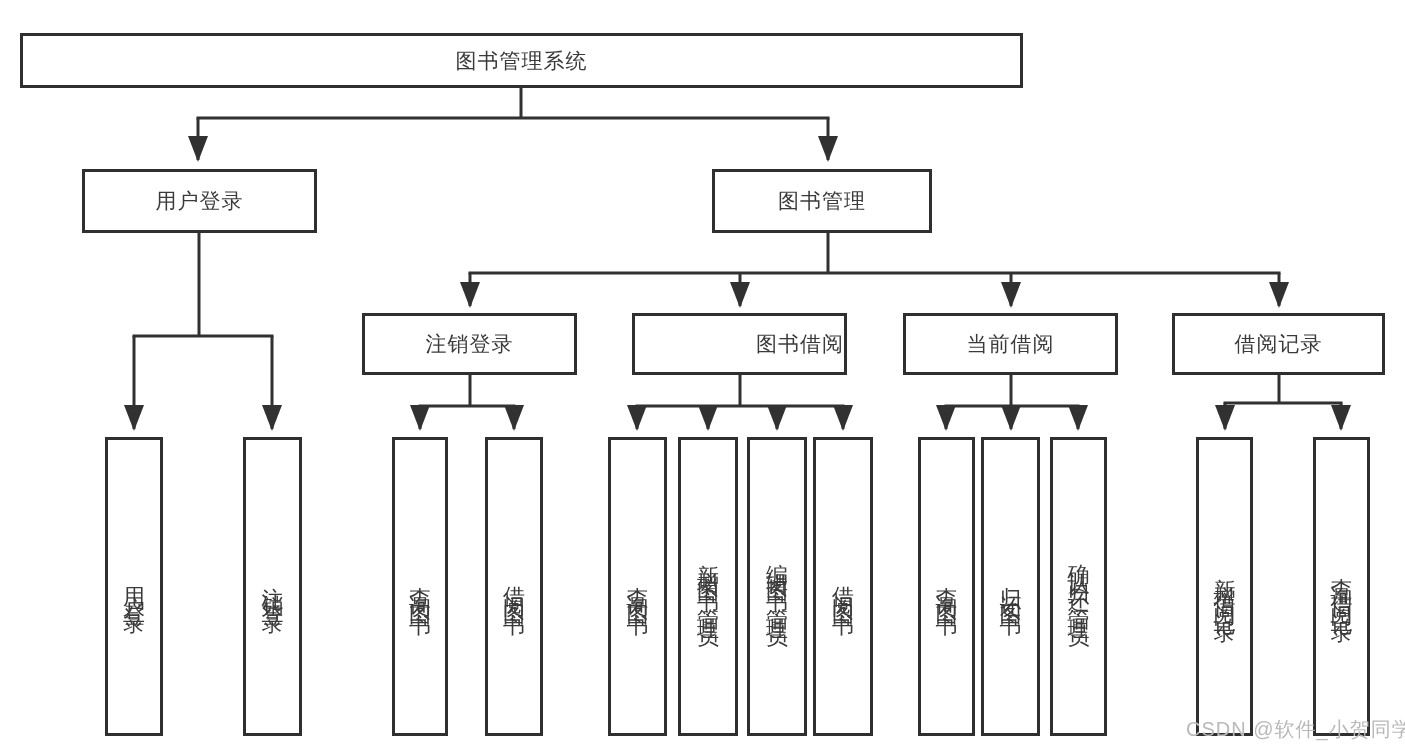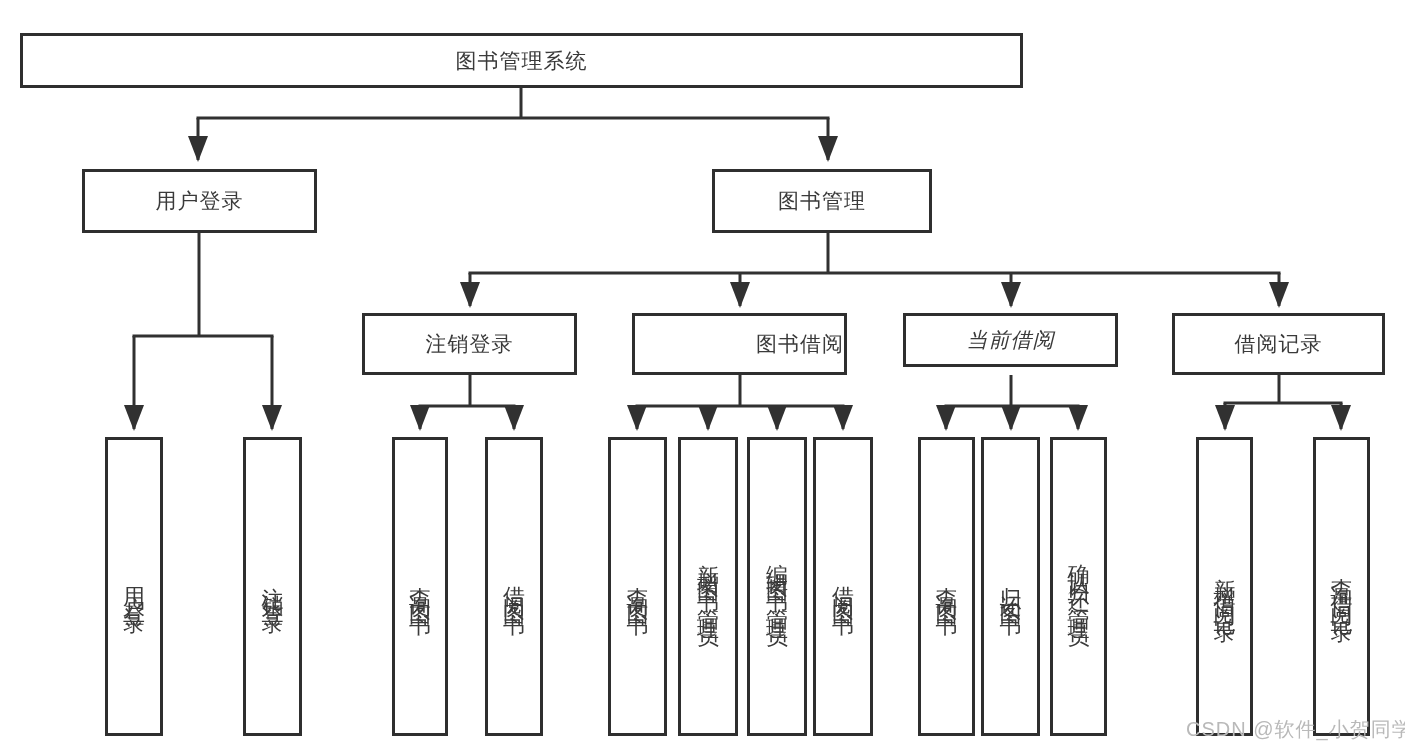--- a/index.html
+++ b/index.html
@@ -31,21 +31,21 @@
     white-space:nowrap;
   }
   
   .n-root          { left:20px;  top:13px;  width:1003px; height:55px;margin-top:20px; }
   
   .n-login         { left:82px;  top:169px; width:235px; height:64px; }
   .n-mgmt          { left:712px; top:169px; width:220px; height:64px; }
   
   .n-recommend     { left:362px;  top:313px; width:215px; height:62px; }
   .n-borrow        { left:632px;  top:313px; width:215px; height:62px;justify-content:flex-end; }
-  .n-current       { left:903px;  top:313px; width:215px; height:54px;font-style:italic; }
+  .n-current       { left:903px;  top:313px; width:215px; height:62px; }
   .n-records       { left:1172px; top:313px; width:213px; height:62px; }
   
   .leaf { top:437px; height:299px; }
   .v-login-1   { left:105px;  width:58px; }
   .v-logout    { left:243px;  width:59px; }
   .v-query-1   { left:392px;  width:56px; }
   .v-borrow-1  { left:485px;  width:58px; }
   .v-query-2   { left:608px;  width:59px; }
   .v-add-book  { left:678px;  width:60px; }
   .v-edit-book { left:747px;  width:60px; }

